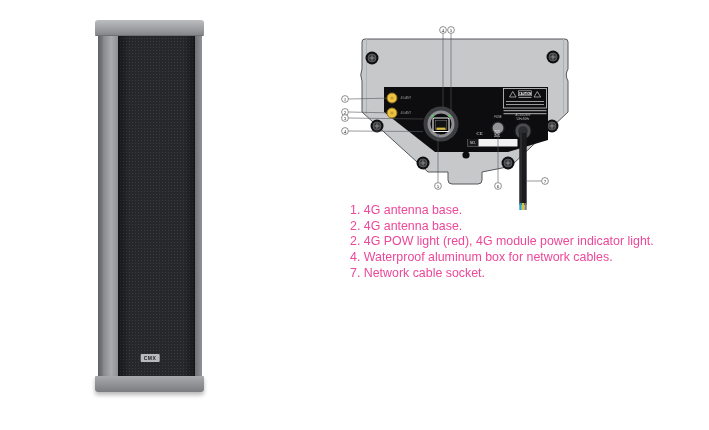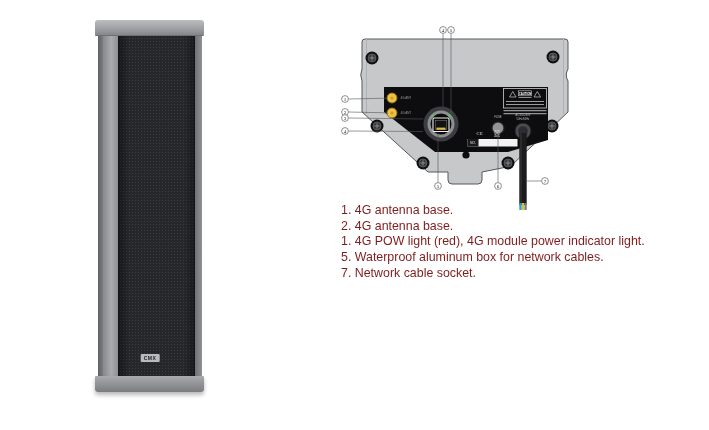--- a/index.html
+++ b/index.html
@@ -25,22 +25,22 @@
       background:linear-gradient(#a9aaad,#7b7c80);
       border-radius:1px 1px 3px 3px;box-shadow:0 3px 4px rgba(0,0,0,.28);}
   .spk-logo{position:absolute;left:50%;bottom:30px;transform:translateX(-50%);
       background:#b9babc;color:#1d1d1f;font-size:5px;font-weight:bold;
       letter-spacing:.5px;padding:1px 3px;border-radius:1px;line-height:6px;}
 
   
   .diagram{position:absolute;left:335px;top:15px;width:240px;height:200px;}
 
   
-  .notes{position:absolute;left:341px;top:203px;width:360px;
-      font-size:12.4px;line-height:15.7px;color:#7f1d1d;}
+  .notes{position:absolute;left:350px;top:203px;width:360px;
+      font-size:12.4px;line-height:15.7px;color:#ec4899;}
   .note-line{white-space:nowrap;}
 </style>
 </head>
 <body>
 
 <div id="stage">
 
   <div class="speaker">
     <div class="spk-body">
       <div class="spk-edge-l"></div>
@@ -214,18 +214,18 @@
             <circle cx="210" cy="166" r="3.4" fill="#ffffff" stroke="#444" stroke-width="0.6"></circle>
           <text x="210" y="167.8">7</text>
           </g>
       </g>
     </svg>
   </div>
 
   <div class="notes">
     <div class="note-line">1. 4G antenna base.</div>
     <div class="note-line">2. 4G antenna base.</div>
-    <div class="note-line">1. 4G POW light (red), 4G module power indicator light.</div>
-    <div class="note-line">5. Waterproof aluminum box for network cables.</div>
+    <div class="note-line">2. 4G POW light (red), 4G module power indicator light.</div>
+    <div class="note-line">4. Waterproof aluminum box for network cables.</div>
     <div class="note-line">7. Network cable socket.</div>
   </div>
 
 </div>
 
 </body></html>

